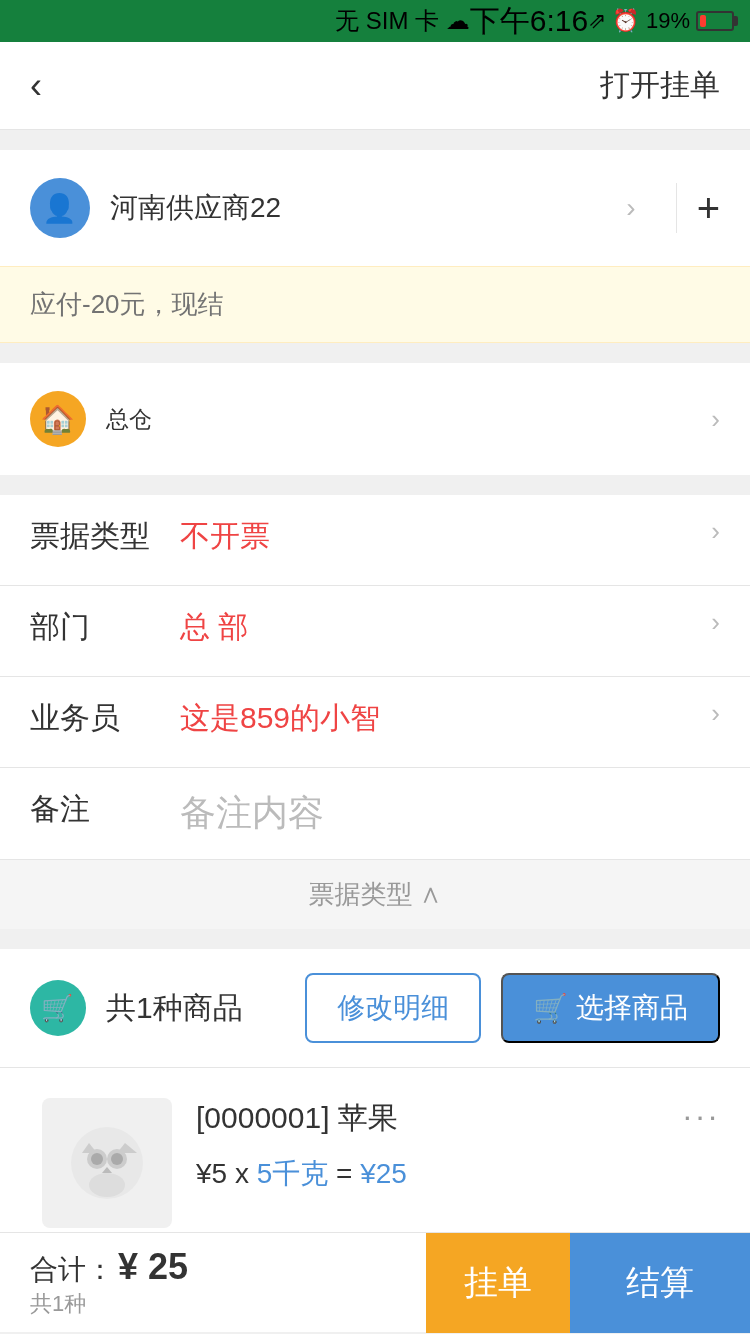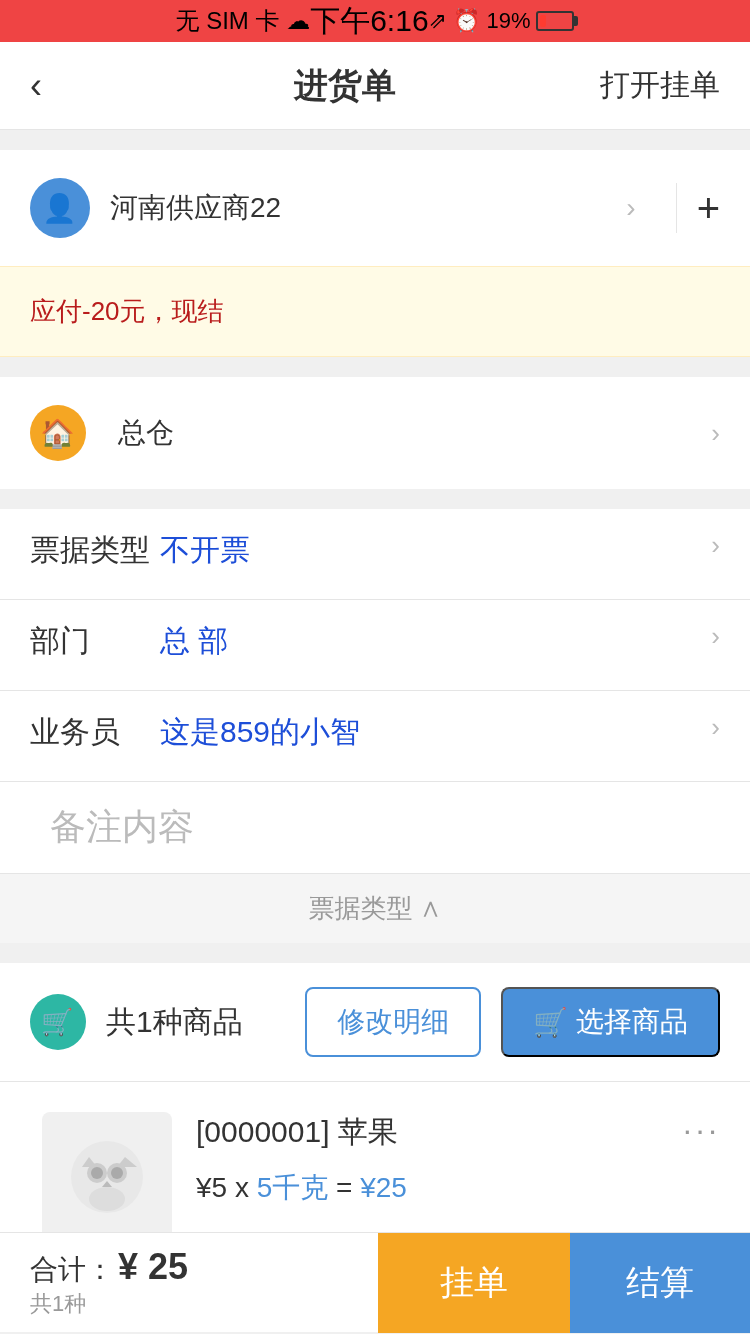--- a/index.html
+++ b/index.html
@@ -10,25 +10,25 @@
       font-family: -apple-system, "PingFang SC", "Helvetica Neue", Arial, sans-serif;
       background: #f0f0f0;
       font-size: 28px;
       color: #333;
     }
 
     
     .status-bar {
       width: 750px;
       height: 42px;
-      background: #ef4444;
-      display: flex;
-      align-items: center;
-      justify-content: center;
-      padding: 0 24px;
+      background: #15803d;
+      display: flex;
+      align-items: center;
+      justify-content: flex-end;
+      padding: 0 16px;
       font-size: 24px;
       color: #000;
     }
     .status-left { display: flex; align-items: center; gap: 8px; font-size: 24px; }
     .status-center { font-size: 30px; font-weight: 500; }
     .status-right { display: flex; align-items: center; gap: 6px; font-size: 22px; }
     .battery-icon {
       display: inline-flex; align-items: center;
       border: 2px solid #333; border-radius: 3px;
       width: 38px; height: 20px; padding: 2px;
@@ -124,23 +124,23 @@
     }
     .supplier-add {
       font-size: 40px;
       color: #333;
       cursor: pointer;
     }
 
     
     .notice-bar {
       background: #fffbe6;
-      padding: 27px 30px;
+      padding: 20px 30px;
       font-size: 26px;
-      color: #b91c1c;
+      color: #737373;
       border-top: 1px solid #ffedc0;
       border-bottom: 1px solid #ffedc0;
     }
 
     
     .form-row {
       display: flex;
       align-items: flex-start;
       padding: 21px 30px;
       background: #fff;
@@ -148,21 +148,22 @@
     }
     .form-label {
       font-size: 30px;
       color: #333;
       width: 130px;
       flex-shrink: 0;
     }
     .form-value {
       flex: 1;
       font-size: 30px;
-      color: #1d4ed8;
+      color: #ef4444;
+      margin-left: 20px;
     }
     .form-placeholder {
       flex: 1;
       font-size: 36px;
       color: #bbb;
       margin-left: 20px;
     }
     .form-arrow {
       font-size: 26px;
       color: #bbb;
@@ -179,23 +180,23 @@
       width: 56px; height: 56px;
       border-radius: 50%;
       background: #f5a623;
       display: flex; align-items: center; justify-content: center;
       color: #fff;
       font-size: 28px;
       flex-shrink: 0;
     }
     .warehouse-name {
       flex: 1;
-      font-size: 28px;
-      color: #333;
-      margin-left: 32px;
+      font-size: 23px;
+      color: #333;
+      margin-left: 20px;
     }
 
     
     .collapse-bar {
       background: #f5f5f5;
       display: flex;
       align-items: center;
       justify-content: center;
       height: 70px;
       cursor: pointer;
@@ -315,21 +316,21 @@
     .footer-total-amount {
       font-size: 36px;
       font-weight: bold;
       color: #333;
     }
     .footer-total-count {
       font-size: 22px;
       color: #999;
     }
     .btn-hang {
-      width: 192px;
+      width: 144px;
       height: 100px;
       background: #f5a623;
       color: #fff;
       font-size: 34px;
       display: flex;
       align-items: center;
       justify-content: center;
       cursor: pointer;
     }
     .btn-checkout {
@@ -362,21 +363,20 @@
     <span>⏰</span>
     <span>19%</span>
     <div class="battery-icon">
       <div class="battery-fill"></div>
     </div>
   </div>
 </div>
 
 <div class="nav-bar">
   <div class="nav-back">‹</div>
-  <div class="nav-title">进货单</div>
   <div class="nav-action">打开挂单</div>
 </div>
 
 <div class="scroll-content">
 
   <div class="divider-gray"></div>
 
   <div class="card">
     <div class="supplier-row">
       <div class="supplier-avatar">
@@ -419,20 +419,21 @@
     <div class="divider-thin"></div>
 
     <div class="form-row">
       <div class="form-label">业务员</div>
       <div class="form-value">这是859的小智</div>
       <div class="form-arrow">›</div>
     </div>
     <div class="divider-thin"></div>
 
     <div class="form-row">
+      <div class="form-label">备注</div>
       <div class="form-placeholder">备注内容</div>
     </div>
 
     <div class="collapse-bar">
       <span class="collapse-text">票据类型 ∧</span>
     </div>
   </div>
 
   <div class="divider-gray"></div>
 

